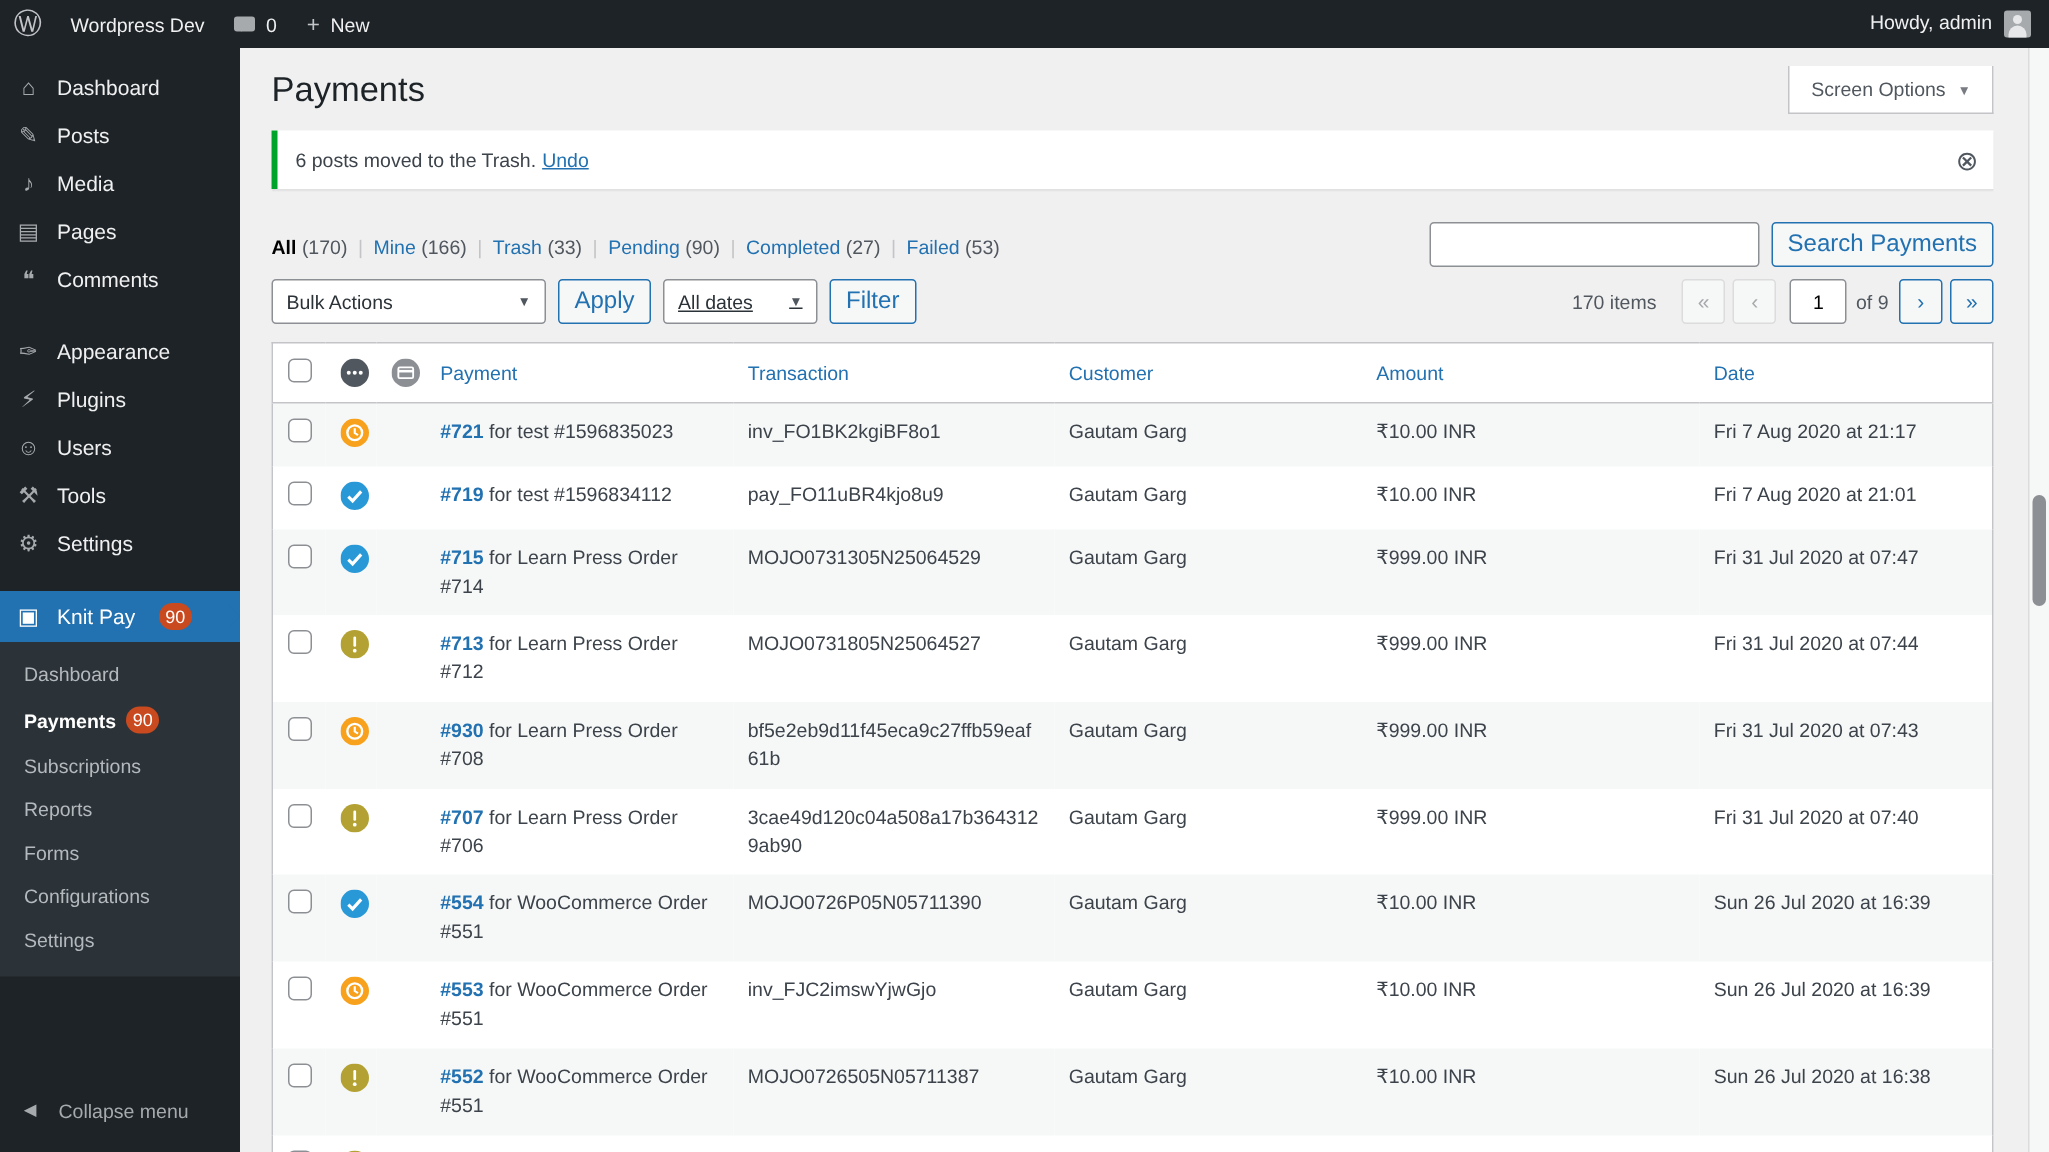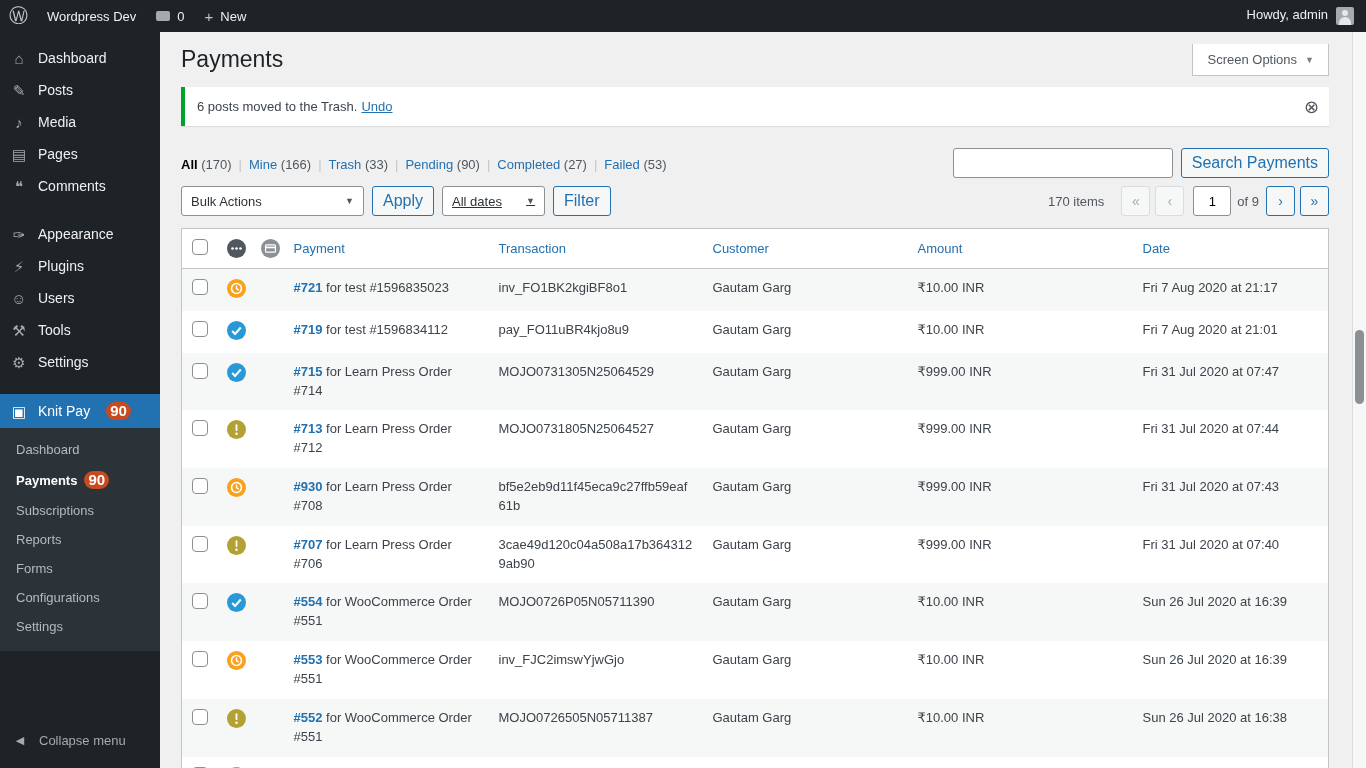--- a/index.html
+++ b/index.html
@@ -31,21 +31,21 @@
   .sidebar{position:fixed;top:32px;left:0;bottom:0;width:160px;background:#1d2327;z-index:50;}
   .menu{padding-top:10px;}
   .menu-item{display:flex;align-items:center;gap:9px;padding:8px 8px 8px 9px;color:#f0f0f1;font-size:14px;cursor:pointer;}
   .mi-icon{width:20px;min-width:20px;text-align:center;color:#a7aaad;font-size:15px;line-height:1;}
   .menu-sep{height:16px;}
   .menu-item.current-top{background:var(--accent);color:#fff;position:relative;margin-top:16px;}
   .menu-item.current-top .mi-icon{color:#fff;}
   .menu-item.current-top::after{content:"";position:absolute;right:-8px;top:50%;margin-top:-8px;
     border:8px solid transparent;border-left-color:var(--accent);}
   .count-badge{display:inline-block;min-width:18px;height:18px;line-height:18px;border-radius:9px;
-    background:var(--badge);color:#fff;font-size:15px;font-weight:700;text-align:left;padding:0 4px;margin-left:7px;}
+    background:var(--badge);color:#fff;font-size:12px;font-weight:400;text-align:left;padding:0 4px;margin-left:7px;}
   .submenu{background:#2c3338;padding:7px 0 10px;}
   .sub-item{display:flex;align-items:center;padding:7px 16px;font-size:13px;color:#b4b9be;cursor:pointer;}
   .sub-item.current{color:#fff;font-weight:700;}
   .collapse{position:absolute;bottom:12px;left:0;right:0;display:flex;align-items:center;gap:9px;
     padding:8px 10px;color:#a7aaad;font-size:13px;cursor:pointer;}
   .collapse .mi-icon{font-size:11px;}
   
   .content{margin-left:160px;padding:10px 37px 0 21px;position:relative;min-height:736px;margin-top:32px;}
   .screen-options{position:absolute;top:12px;right:37px;background:#fff;border:1px solid #c3c4c7;border-top:none;
     padding:8px 14px;font-size:13px;color:#50575e;display:flex;align-items:center;gap:8px;cursor:pointer;}

